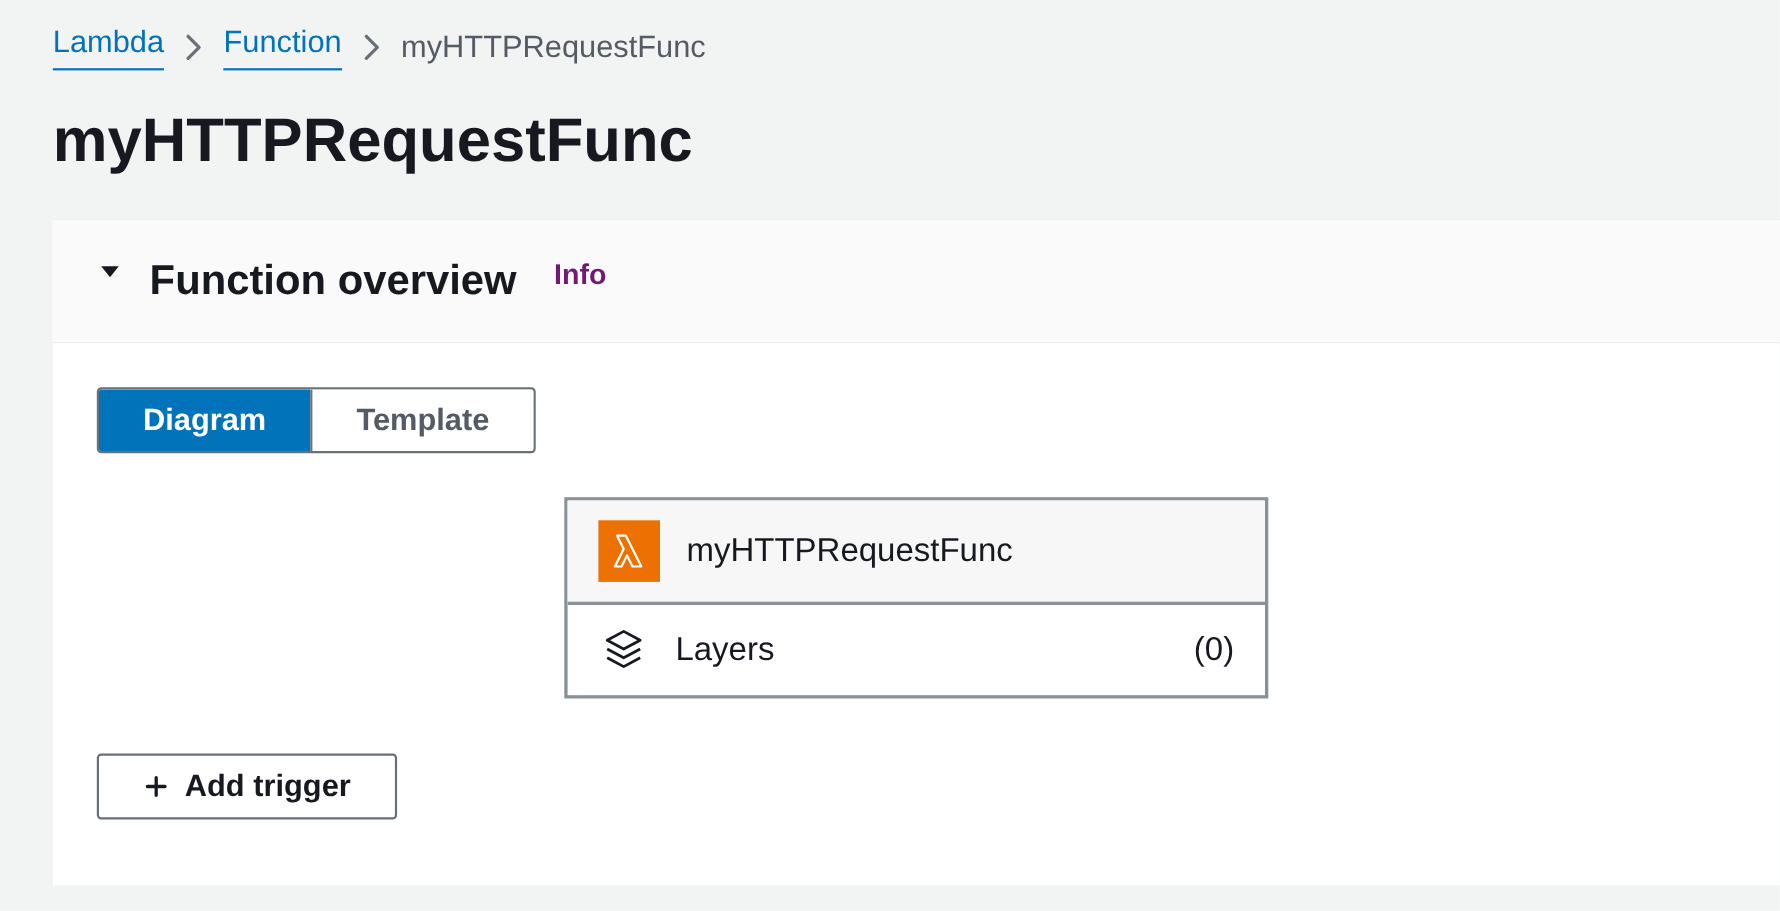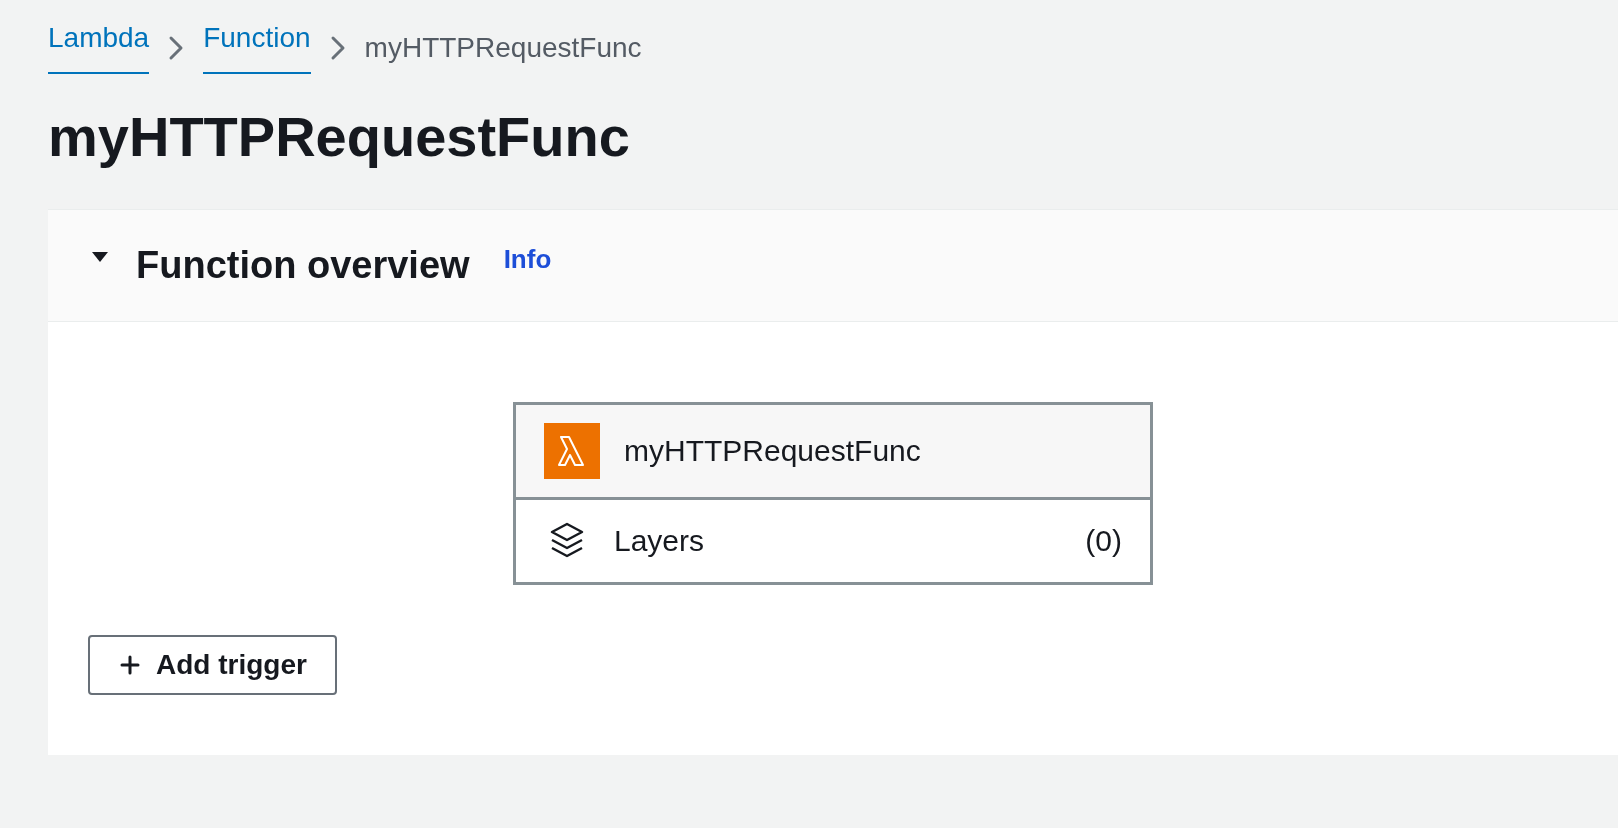--- a/index.html
+++ b/index.html
@@ -15,21 +15,21 @@
     display: flex;
     align-items: center;
     gap: 18px;
     padding: 22px 48px 0 48px;
     font-size: 28px;
   }
   .breadcrumb a {
     color: #0073bb;
     text-decoration: none;
     border-bottom: 2px solid #0073bb;
-    padding-bottom: 18px;
+    padding-bottom: 8px;
     font-weight: 400;
   }
   .breadcrumb .sep { color: #687078; display: flex; align-items: center; }
   .breadcrumb .current { color: #545b64; font-weight: 400; }
   .page-title {
     font-size: 56px;
     font-weight: 700;
     padding: 30px 48px 40px 48px;
     color: #16191f;
   }
@@ -46,21 +46,21 @@
     border-bottom: 1px solid #eaeded;
     background: #fafafa;
   }
   .panel-header .caret { display: flex; align-items: center; }
   .panel-header h2 {
     font-size: 38px;
     font-weight: 700;
     color: #16191f;
   }
   .panel-header .info-link {
-    color: #1d4ed8;
+    color: #701a75;
     font-size: 26px;
     font-weight: 700;
     text-decoration: none;
     margin-left: 10px;
   }
   .panel-body {
     padding: 40px 40px 60px 40px;
   }
   .view-toggle {
     display: inline-flex;
@@ -126,21 +126,21 @@
   .add-trigger {
     margin-top: 50px;
     display: inline-flex;
     align-items: center;
     gap: 14px;
     border: 2px solid #687078;
     background: #ffffff;
     color: #16191f;
     font-size: 28px;
     font-weight: 700;
-    padding: 12px 28px;
+    padding: 12px 40px;
     border-radius: 4px;
     cursor: pointer;
   }
   .add-trigger .plus { display: flex; }
 </style>
 </head>
 <body>
 
 <nav class="breadcrumb">
   <a href="#">Lambda</a>
@@ -166,20 +166,24 @@
       <svg width="24" height="24" viewBox="0 0 24 24">
           <path d="M4 8 L20 8 L12 18 Z" fill="#16191f"></path>
         </svg>
     </span>
     <h2>Function overview</h2>
     <a href="#" class="info-link">Info</a>
   </header>
 
   <div class="panel-body">
 
+    <div class="view-toggle">
+      <button class="active">Diagram</button>
+      <button>Template</button>
+    </div>
 
     <div class="diagram-area">
       <div class="function-box">
         <div class="row header-row">
           <span class="lambda-icon">
             <svg width="40" height="40" viewBox="0 0 40 40">
               <path d="M9 6 H17 L31 34 H23 L18 24 L13 34 H7 L15 18 L9 6 Z" fill="none" stroke="#ffffff" stroke-width="2" stroke-linejoin="round"></path>
             </svg>
           </span>
           <span>myHTTPRequestFunc</span>

